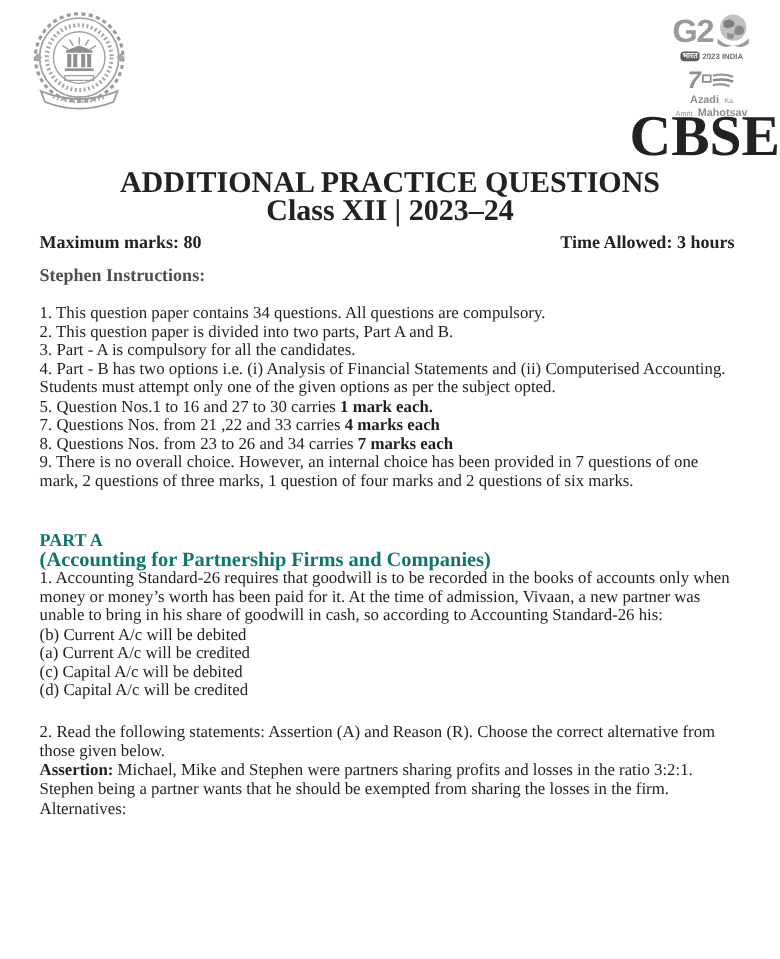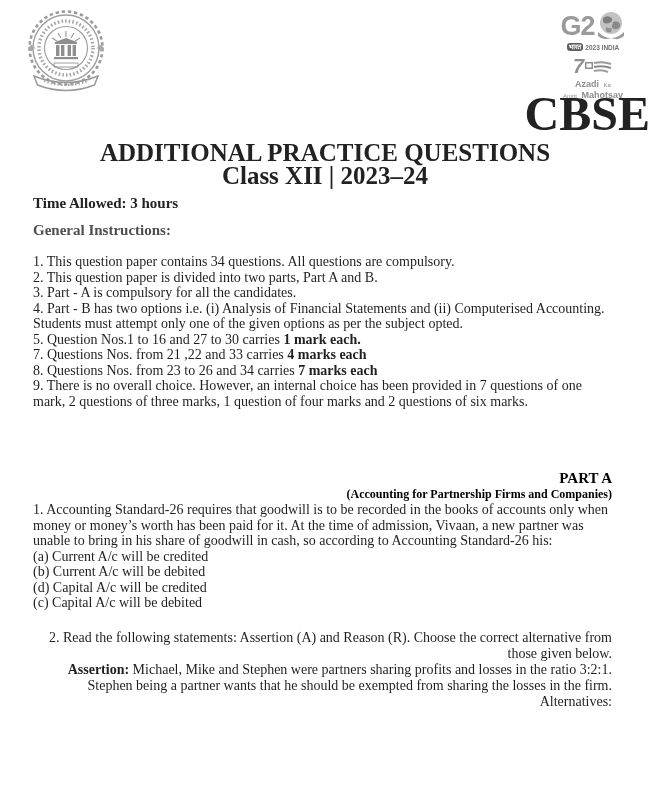--- a/index.html
+++ b/index.html
@@ -51,27 +51,27 @@
     margin-top:8px; font-size:15px; font-weight:bold; color:#222;
   }
 
   
   .gi-heading { margin-top:10px; font-size:15px; font-weight:bold; color:#4e4e4e; }
   .instructions { margin-top:15px; }
   .line { font-size:14px; line-height:15.5px; }
   .line b { font-weight:bold; }
 
   
-  .part-a { margin-top:61px; text-align:right; color:#000000; }
+  .part-a { margin-top:34px; text-align:left; color:#0f766e; }
   .part-a-heading { font-size:15px; font-weight:bold; line-height:16px; }
-  .part-a-sub { font-size:12px; font-weight:bold; line-height:16px; }
+  .part-a-sub { font-size:17px; font-weight:bold; line-height:16px; }
 
   
   .q-block { }
-  .q2-block { margin-top:19px;text-align:right; }
+  .q2-block { margin-top:19px; }
   .q2-block .line { line-height:16px; }
 </style>
 </head>
 <body>
 
 <div class="page">
 
   <div class="cbse-seal">
     <svg width="104" height="88" viewBox="0 0 104 88">
 
@@ -143,47 +143,48 @@
     </div>
   </div>
 
   <div class="cbse-title">CBSE</div>
   <div class="sub sub-first">ADDITIONAL PRACTICE QUESTIONS</div>
   <div class="sub">Class XII | 2023–24</div>
 
   <div class="content">
 
     <div class="marks-row">
+      <span>Maximum marks: 80</span>
       <span>Time Allowed: 3 hours</span>
     </div>
 
-    <div class="gi-heading">General Instructions:</div>
+    <div class="gi-heading">Stephen Instructions:</div>
 
     <div class="instructions">
       <p class="line"><span>1. This question paper contains 34 questions. All questions are compulsory.</span><b></b></p>
       <p class="line"><span>2. This question paper is divided into two parts, Part A and B.</span><b></b></p>
       <p class="line"><span>3. Part - A is compulsory for all the candidates.</span><b></b></p>
       <p class="line"><span>4. Part - B has two options i.e. (i) Analysis of Financial Statements and (ii) Computerised Accounting. Students must attempt only one of the given options as per the subject opted.</span><b></b></p>
       <p class="line"><span>5. Question Nos.1 to 16 and 27 to 30 carries </span><b>1 mark each.</b></p>
       <p class="line"><span>7. Questions Nos. from 21 ,22 and 33 carries </span><b>4 marks each</b></p>
       <p class="line"><span>8. Questions Nos. from 23 to 26 and 34 carries </span><b>7 marks each</b></p>
       <p class="line"><span>9. There is no overall choice. However, an internal choice has been provided in 7 questions of one mark, 2 questions of three marks, 1 question of four marks and 2 questions of six marks.</span><b></b></p>
     </div>
 
     <div class="part-a">
       <div class="part-a-heading">PART A</div>
       <div class="part-a-sub">(Accounting for Partnership Firms and Companies)</div>
     </div>
 
     <div class="q-block">
       <p class="line">1. Accounting Standard-26 requires that goodwill is to be recorded in the books of accounts only when money or money’s worth has been paid for it. At the time of admission, Vivaan, a new partner was unable to bring in his share of goodwill in cash, so according to Accounting Standard-26 his:</p>
+      <p class="line">(b) Current A/c will be debited</p>
       <p class="line">(a) Current A/c will be credited</p>
-      <p class="line">(b) Current A/c will be debited</p>
+      <p class="line">(c) Capital A/c will be debited</p>
       <p class="line">(d) Capital A/c will be credited</p>
-      <p class="line">(c) Capital A/c will be debited</p>
     </div>
 
     <div class="q2-block">
       <p class="line">2. Read the following statements: Assertion (A) and Reason (R). Choose the correct alternative from those given below.</p>
       <p class="line"><b>Assertion:</b><span> Michael, Mike and Stephen were partners sharing profits and losses in the ratio 3:2:1. Stephen being a partner wants that he should be exempted from sharing the losses in the firm.</span></p>
       <p class="line">Alternatives:</p>
     </div>
   </div>
 
 </div>

